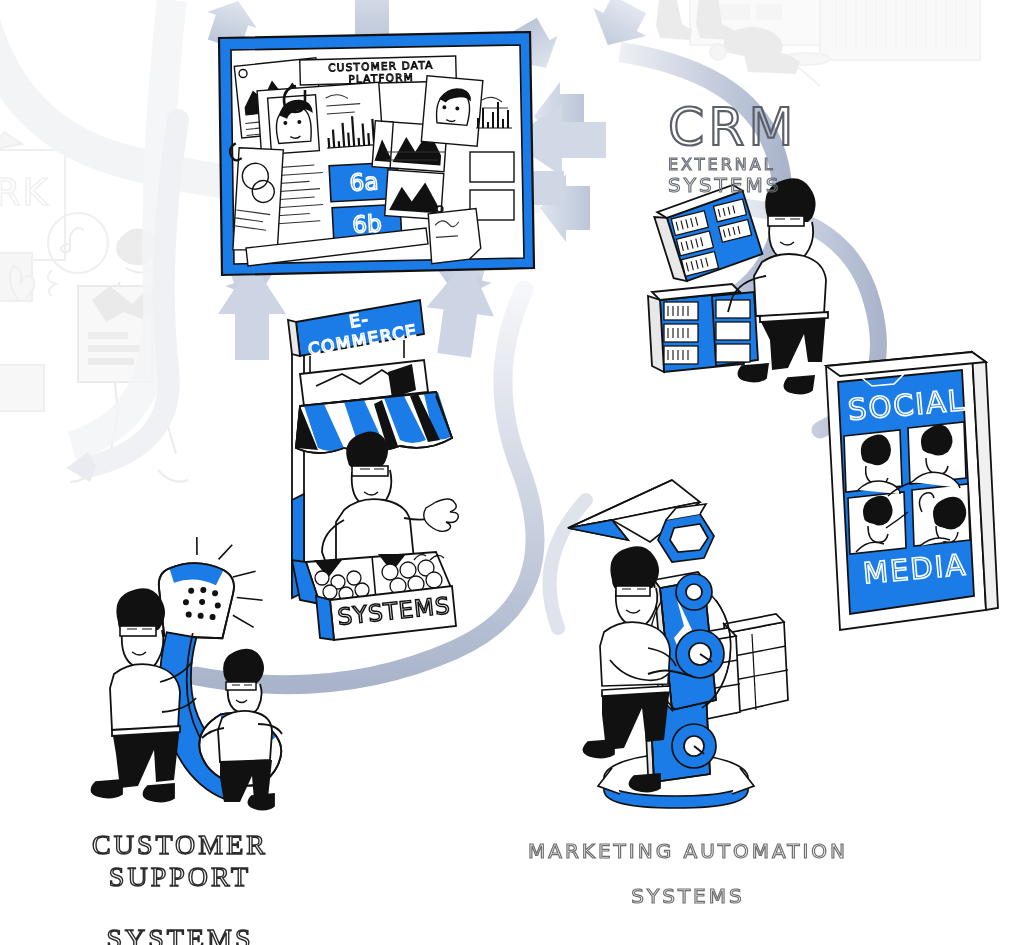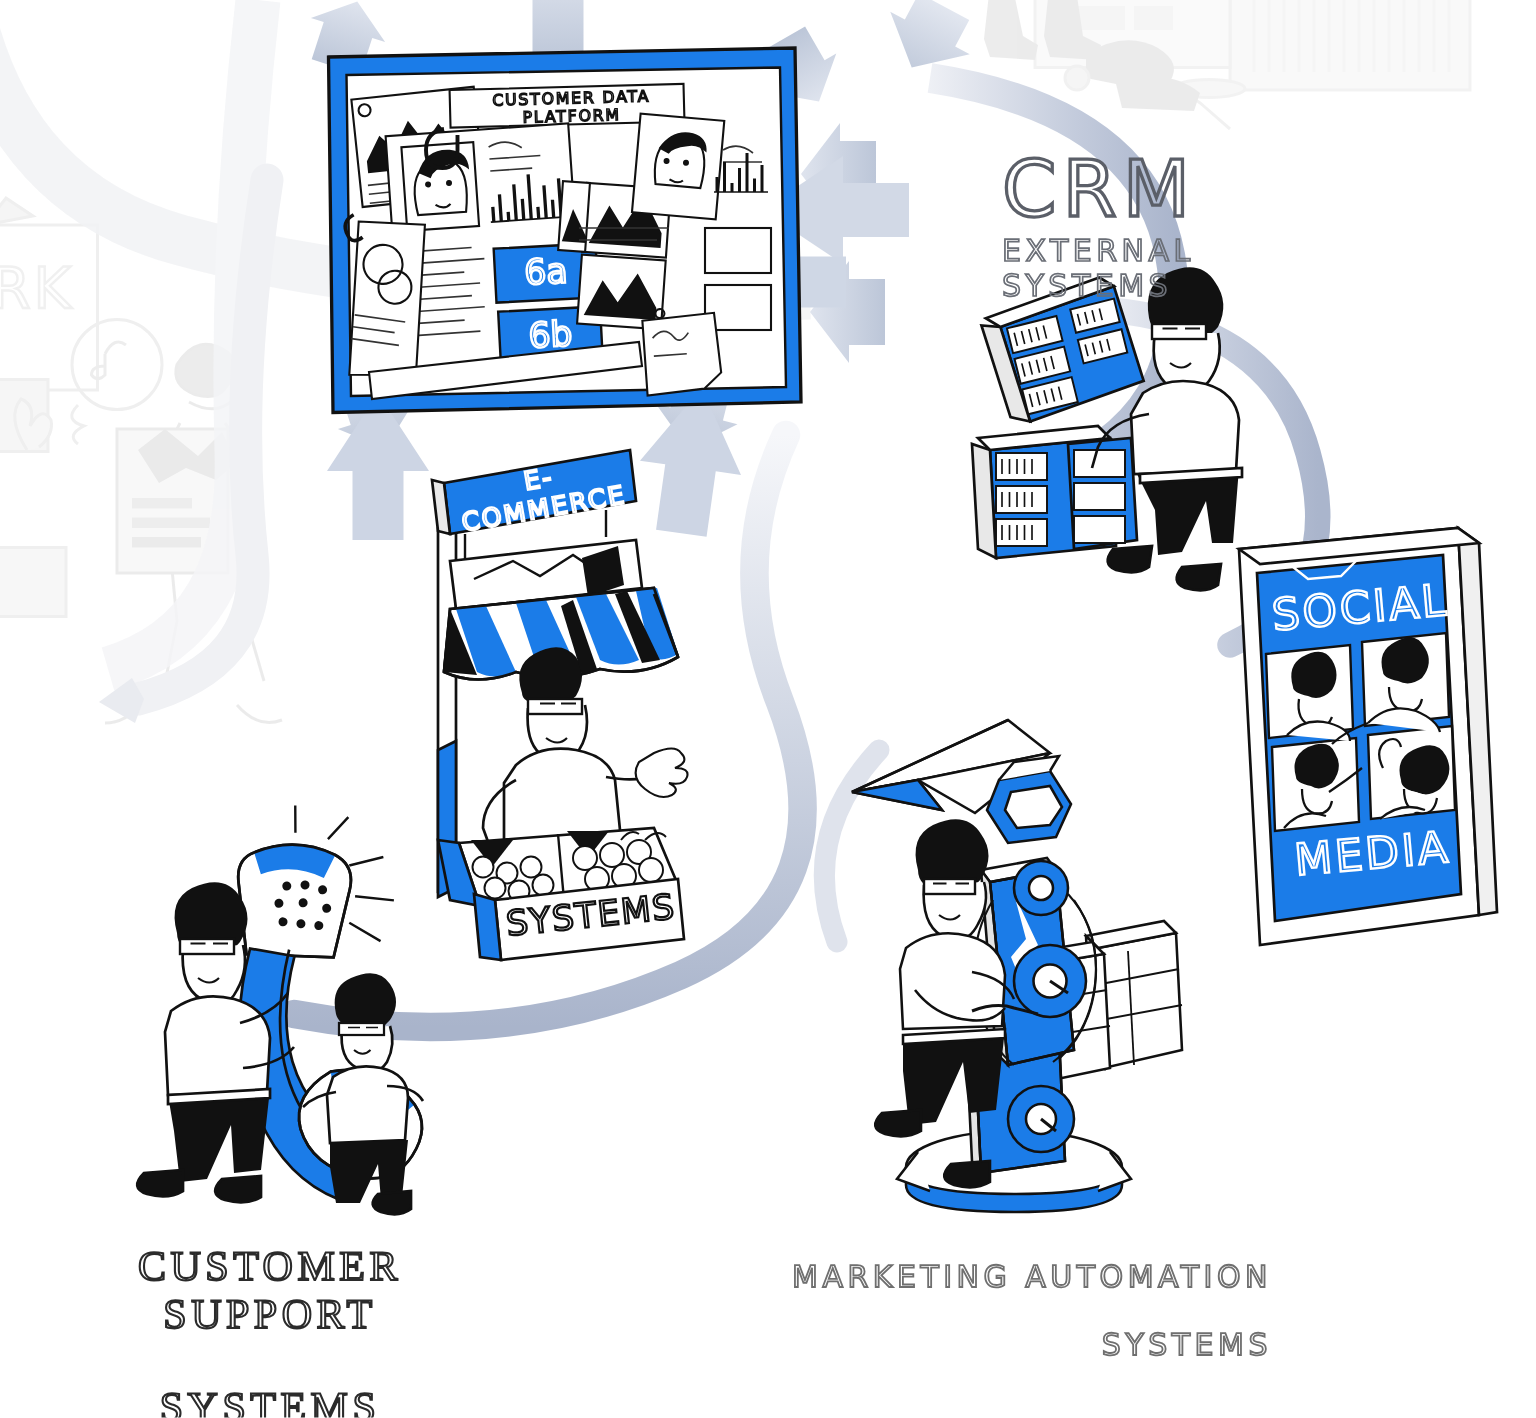--- a/index.html
+++ b/index.html
@@ -583,21 +583,21 @@
 </div>
 <div class="abs" style="left:333px;top:206px;width:68px;height:36px;transform:rotate(-3deg);
             display:flex;align-items:center;justify-content:center;">
   <span style="font-size:23px;color:transparent;-webkit-text-stroke:1.6px #fff;
                font-family:'DejaVu Sans',sans-serif;">6b</span>
 </div>
 
 <div class="abs" style="left:668px;top:104px;width:200px;">
   <div style="font-size:52px;line-height:0.92;letter-spacing:4px;color:transparent;
               -webkit-text-stroke:2.2px #5b5f68;font-family:'DejaVu Sans',sans-serif;">CRM</div>
-  <div style="font-size:20px;line-height:1.15;letter-spacing:3px;margin-top:4px;color:transparent;
+  <div style="font-size:16px;line-height:1.15;letter-spacing:3px;margin-top:4px;color:transparent;
               -webkit-text-stroke:1.15px #6a6e76;font-family:'DejaVu Sans',sans-serif;">EXTERNAL</div>
   <div style="font-size:20px;line-height:1.15;letter-spacing:3px;color:transparent;
               -webkit-text-stroke:1.15px #6a6e76;font-family:'DejaVu Sans',sans-serif;">SYSTEMS</div>
 </div>
 
 <div class="abs" style="left:296px;top:310px;width:130px;transform:rotate(-10deg);text-align:center;">
   <span style="font-size:17px;letter-spacing:1.5px;color:transparent;
                -webkit-text-stroke:1.5px #ffffff;font-family:'DejaVu Sans',sans-serif;">E-COMMERCE</span>
 </div>
 
@@ -613,18 +613,18 @@
 <div class="abs" style="left:854px;top:552px;width:122px;transform:rotate(-5deg);text-align:center;">
   <span style="font-size:29px;letter-spacing:2px;color:transparent;
                -webkit-text-stroke:1.6px #ffffff;font-family:'DejaVu Sans',sans-serif;">MEDIA</span>
 </div>
 
 <div class="caption" style="left:20px;top:798px;width:320px;font-size:28px;font-family:Liberation Serif, serif;">
   <span>CUSTOMER SUPPORT</span><br>
   <span>SYSTEMS</span>
 </div>
 
-<div class="caption light" style="left:528px;top:818px;width:320px;font-size:20px;text-align:right;">
+<div class="caption light" style="left:528px;top:818px;width:320px;font-size:20px;">
   <span>MARKETING AUTOMATION</span><br>
   <span>SYSTEMS</span>
 </div>
 
 </div>
 
 </body></html>

